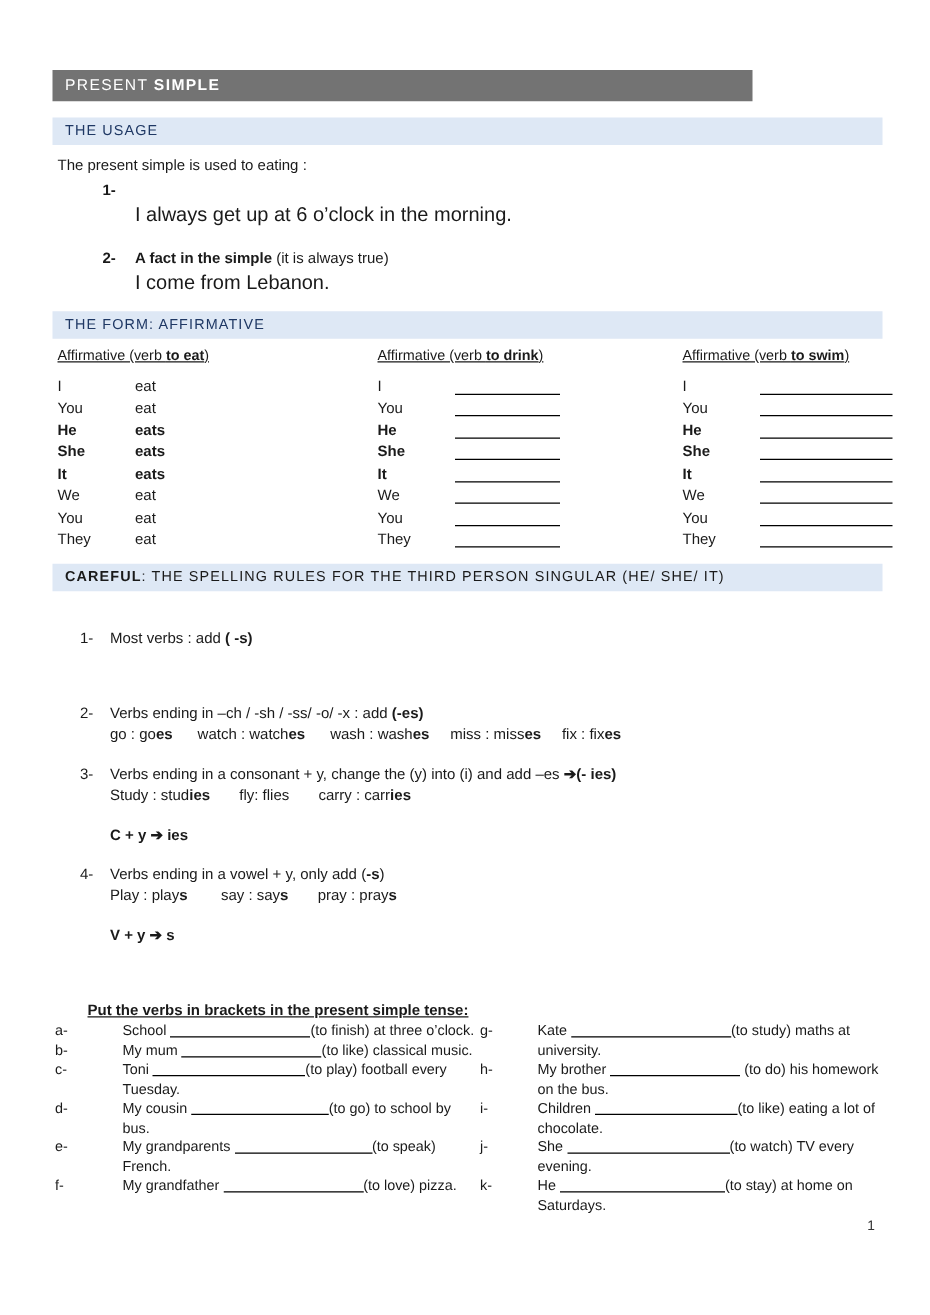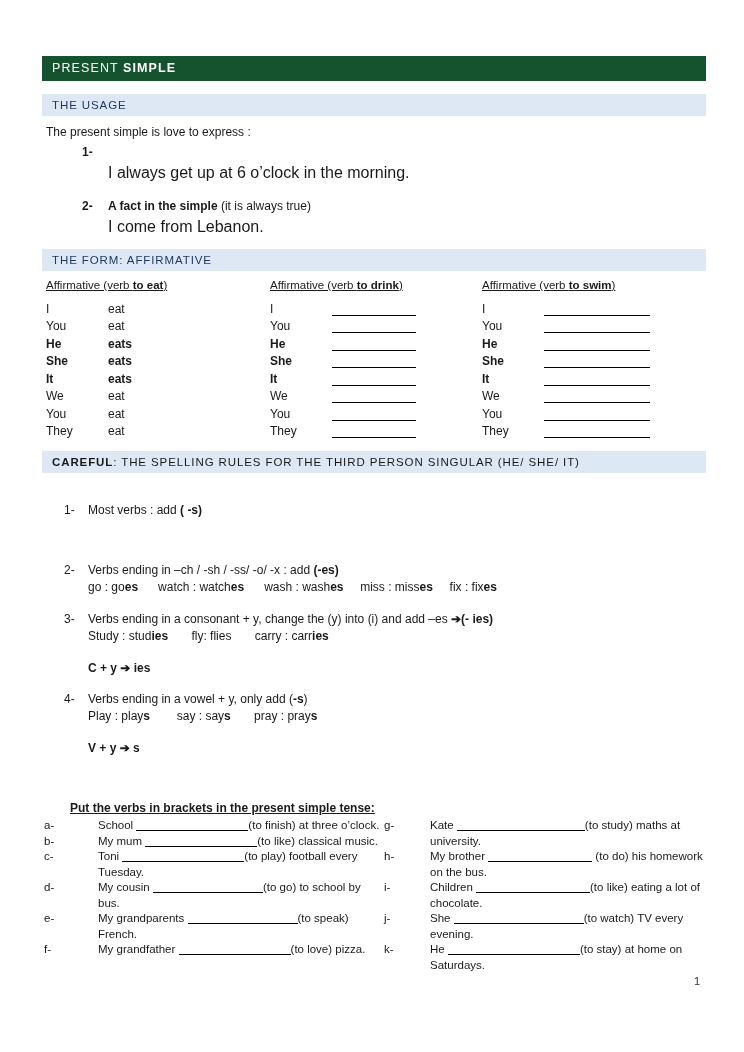--- a/index.html
+++ b/index.html
@@ -19,28 +19,28 @@
     position: absolute;
     left: 0; top: 0;
     width: 744px;
     height: 1052px;
     box-sizing: border-box;
     padding: 56px 38px 0 42px;
   }
 
   
   .title-bar {
-    background: #14532d;
+    background: #737373;
     color: #ffffff;
     height: 25px;
     line-height: 25px;
     padding-left: 10px;
     font-size: 12.5px;
     letter-spacing: 1.1px;
-    width: 664px;
+    width: 560px;
     box-sizing: border-box;
   }
   .title-bar .b { font-weight: bold; }
   .title-bar .n { font-weight: normal; }
 
   .band {
     background: #dee8f5;
     color: #1f3864;
     height: 22px;
     line-height: 22px;
@@ -78,20 +78,21 @@
     font-size: 16px;
     margin-top: 5px;
   }
   .usage-gap { height: 14px; }
 
   
   .conj {
     display: flex;
     margin-top: 8px;
     padding-left: 4px;
+    gap: 32px;
   }
   .conj-col { width: 212px; flex: none; }
   .conj-col.c2 { width: 212px; }
   .conj-head {
     font-size: 11.5px;
     text-decoration: underline;
     white-space: nowrap;
     margin-bottom: 7px;
   }
   .conj-head .vb { font-weight: bold; }
@@ -183,21 +184,21 @@
 <body>
 
 <div class="page">
 
   <div class="title-bar">
     <span class="n">PRESENT </span><span class="b">SIMPLE</span>
   </div>
 
   <div class="band">THE USAGE</div>
 
-  <div class="usage-intro">The present simple is love to express :</div>
+  <div class="usage-intro">The present simple is used to eating :</div>
 
   <div class="usage-list">
     <div class="usage-item">
       <span class="num">1-</span>
     </div>
     <div class="usage-ex">I always get up at 6 o’clock in the morning.</div>
 
     <div class="usage-gap"></div>
 
     <div class="usage-item">

